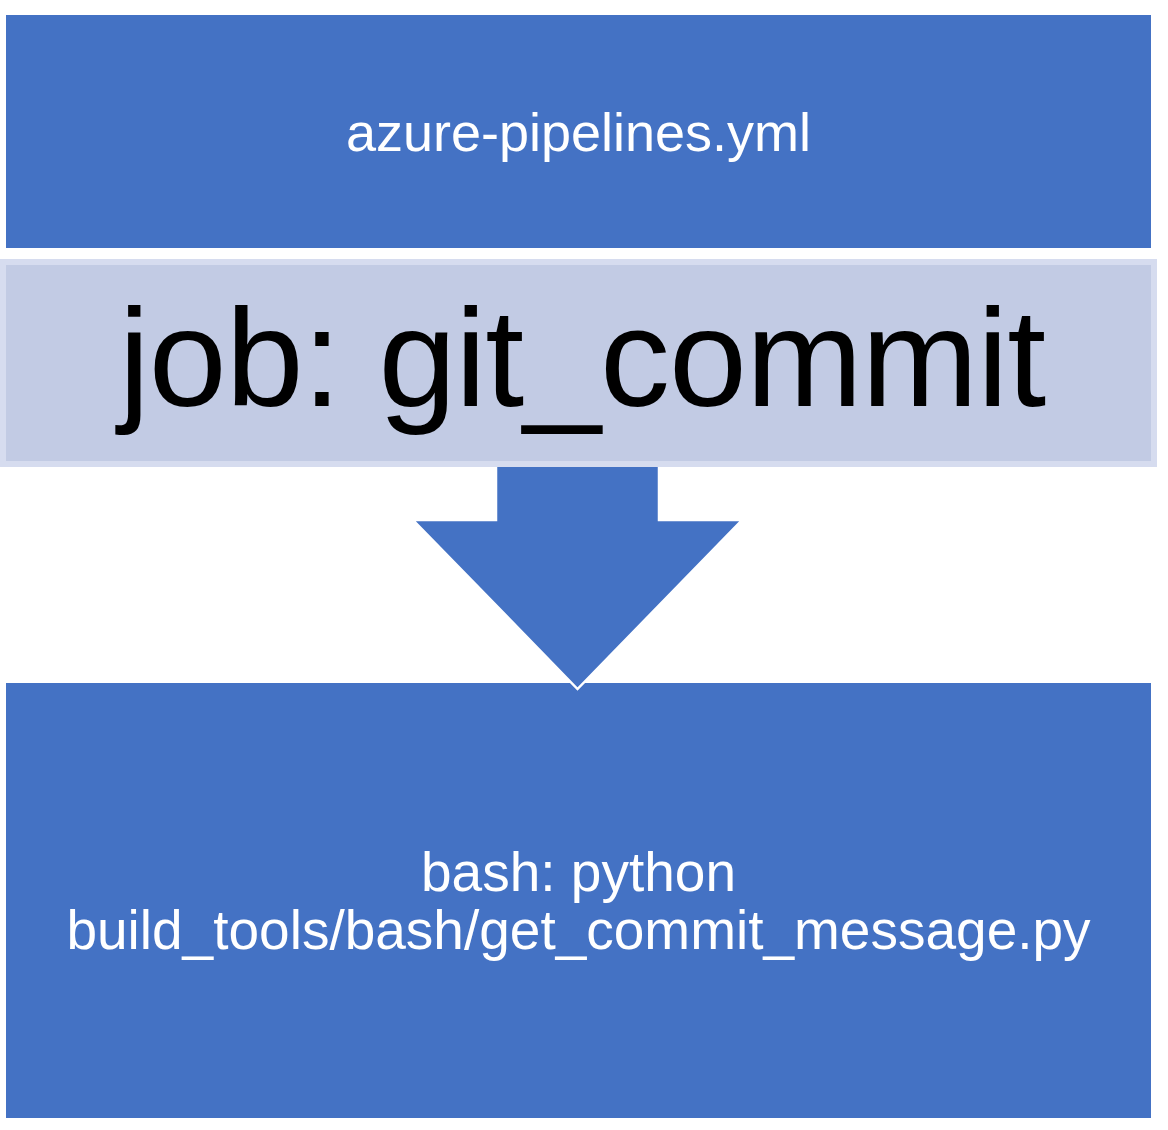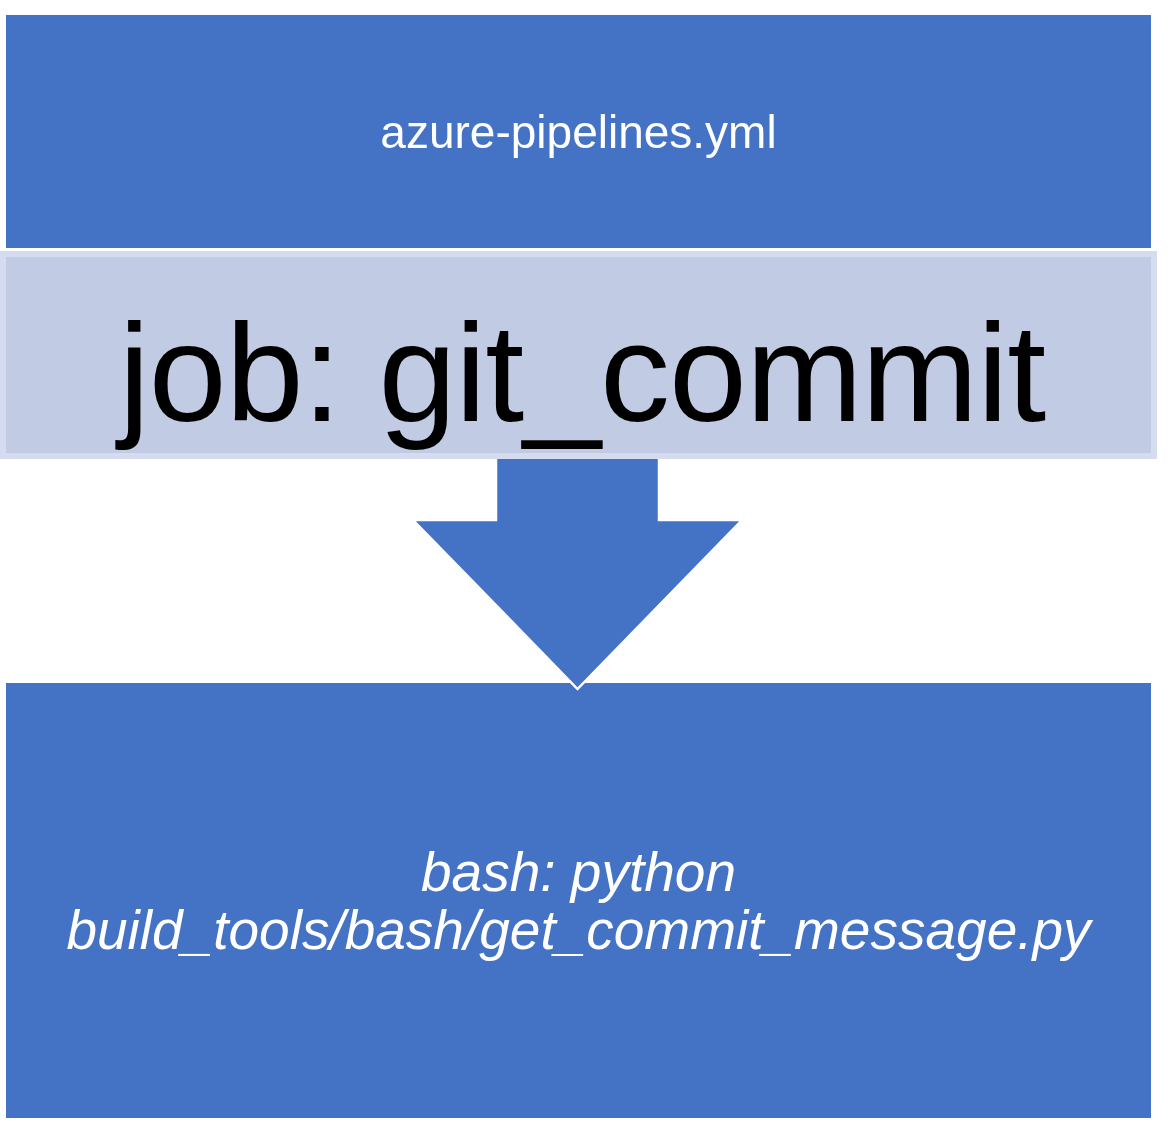--- a/index.html
+++ b/index.html
@@ -31,36 +31,36 @@
     width: 1145px;
     height: 233px;
     background: var(--color-primary_blue);
     display: flex;
     align-items: center;
     justify-content: center;
     z-index: 1;
   }
   .file-box .label {
     color: var(--color-text_light);
-    font-size: 46px;
+    font-size: 54px;
     letter-spacing: 0px;
     white-space: nowrap;
   }
 
   
   .job-box {
     position: absolute;
     left: 0px;
-    top: 251px;
+    top: 259px;
     width: 1157px;
     height: 208px;
     background: var(--color-job_fill);
     border: 6px solid var(--color-job_border);
     display: flex;
-    align-items: flex-end;
+    align-items: center;
     justify-content: center;
     z-index: 3;
     padding-left: 7px;
   }
   .job-box .label {
     color: var(--color-text_dark);
     font-size: 140px;
     letter-spacing: -1px;
     white-space: nowrap;
     line-height: 1;
@@ -90,21 +90,20 @@
     left: 6px;
     top: 683px;
     width: 1145px;
     height: 435px;
     background: var(--color-primary_blue);
     display: flex;
     flex-direction: column;
     align-items: center;
     justify-content: center;
     z-index: 1;
-    font-style: italic;
   }
   .step-box .line {
     color: var(--color-text_light);
     font-size: 55px;
     line-height: 58px;
     white-space: nowrap;
     text-align: center;
   }
 </style>
 </head>

